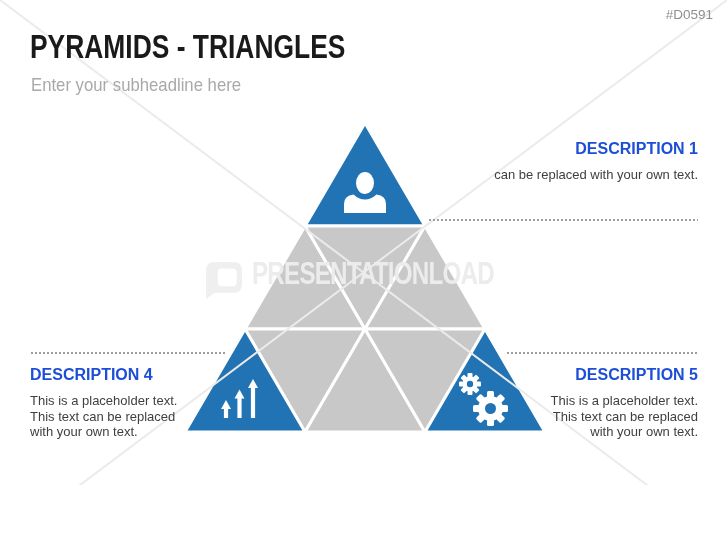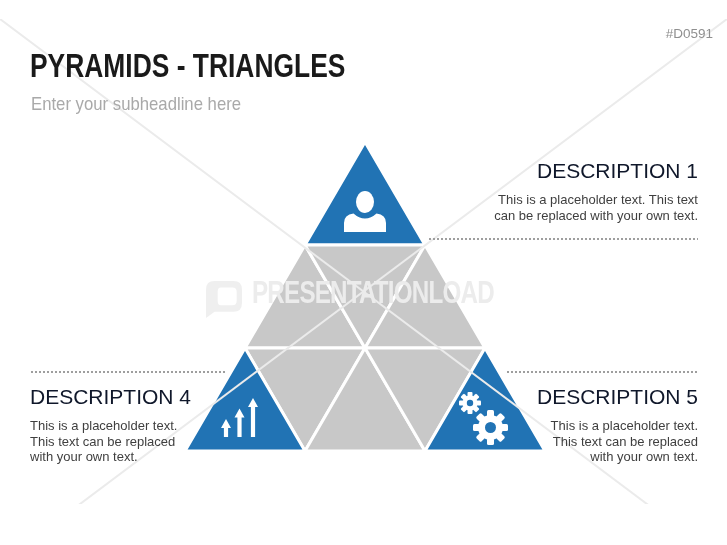--- a/index.html
+++ b/index.html
@@ -1,39 +1,38 @@
 <!DOCTYPE html>
 <html><head>
 <meta charset="utf-8">
 <style>
   html,body{margin:0;padding:0;background:#ffffff;}
   .slide{
     position:relative;width:727px;height:485px;background:#ffffff;overflow:hidden;
     font-family:"Liberation Sans",sans-serif;
-    margin-top:19px;
   }
   .code{position:absolute;top:7px;right:14px;font-size:13.5px;color:#8f8f8f;z-index:4;}
   .title{
     position:absolute;left:30px;top:28px;font-size:33px;font-weight:bold;color:#1a1a1a;
     transform:scaleX(0.80);transform-origin:left top;white-space:nowrap;z-index:4;
   }
   .subtitle{
     position:absolute;left:31px;top:74px;font-size:19px;color:#a9a9a9;
     transform:scaleX(0.88);transform-origin:left top;white-space:nowrap;z-index:4;
   }
   .pyramid{position:absolute;left:185px;top:122px;z-index:1;}
   .xlines{position:absolute;left:0;top:0;z-index:2;pointer-events:none;}
   .wm-logo{position:absolute;left:205px;top:261px;z-index:2;}
   .wm-text{
     position:absolute;left:252px;top:256px;z-index:2;font-size:31px;font-weight:bold;
     color:#ececec;letter-spacing:-1px;transform:scaleX(0.78);transform-origin:left top;
     white-space:nowrap;
   }
   .desc{position:absolute;width:300px;z-index:3;}
-  .desc .heading{font-size:21px;font-weight:normal;color:#0f172a;margin:0 0 9px 0;}
+  .desc .heading{font-size:16px;font-weight:bold;color:#1d4ed8;margin:0 0 9px 0;}
   .desc .bodyline{font-size:13px;color:#3f3f3f;line-height:15.5px;}
   .desc-1{top:140px;right:29px;text-align:right;}
   .desc-2{top:366px;right:29px;text-align:right;}
   .desc-3{top:366px;left:30px;text-align:left;}
   .dotted{
     position:absolute;height:2px;z-index:3;
     background-image:repeating-linear-gradient(90deg,#9e9e9e 0 1.6px,transparent 1.6px 4px);
   }
   .dotted-1{left:429px;top:219px;width:269px;}
   .dotted-2{left:507px;top:352px;width:191px;}
@@ -112,21 +111,20 @@
          M15,7 H26 Q30,7 30,11 V20 Q30,24 26,24 H15 Q12,24 12,20 V11 Q12,7 15,7 Z"></path>
   </svg>
   <div class="wm-text">PRESENTATIONLOAD</div>
 
   <div class="dotted dotted-1"></div>
   <div class="dotted dotted-2"></div>
   <div class="dotted dotted-3"></div>
 
   <div class="desc desc-1">
     <div class="heading">DESCRIPTION 1</div>
-    <div class="bodyline">This is a placeholder text. This text</div>
     <div class="bodyline">can be replaced with your own text.</div>
   </div>
 
   <div class="desc desc-2">
     <div class="heading">DESCRIPTION 5</div>
     <div class="bodyline">This is a placeholder text.</div>
     <div class="bodyline">This text can be replaced</div>
     <div class="bodyline">with your own text.</div>
   </div>
 

